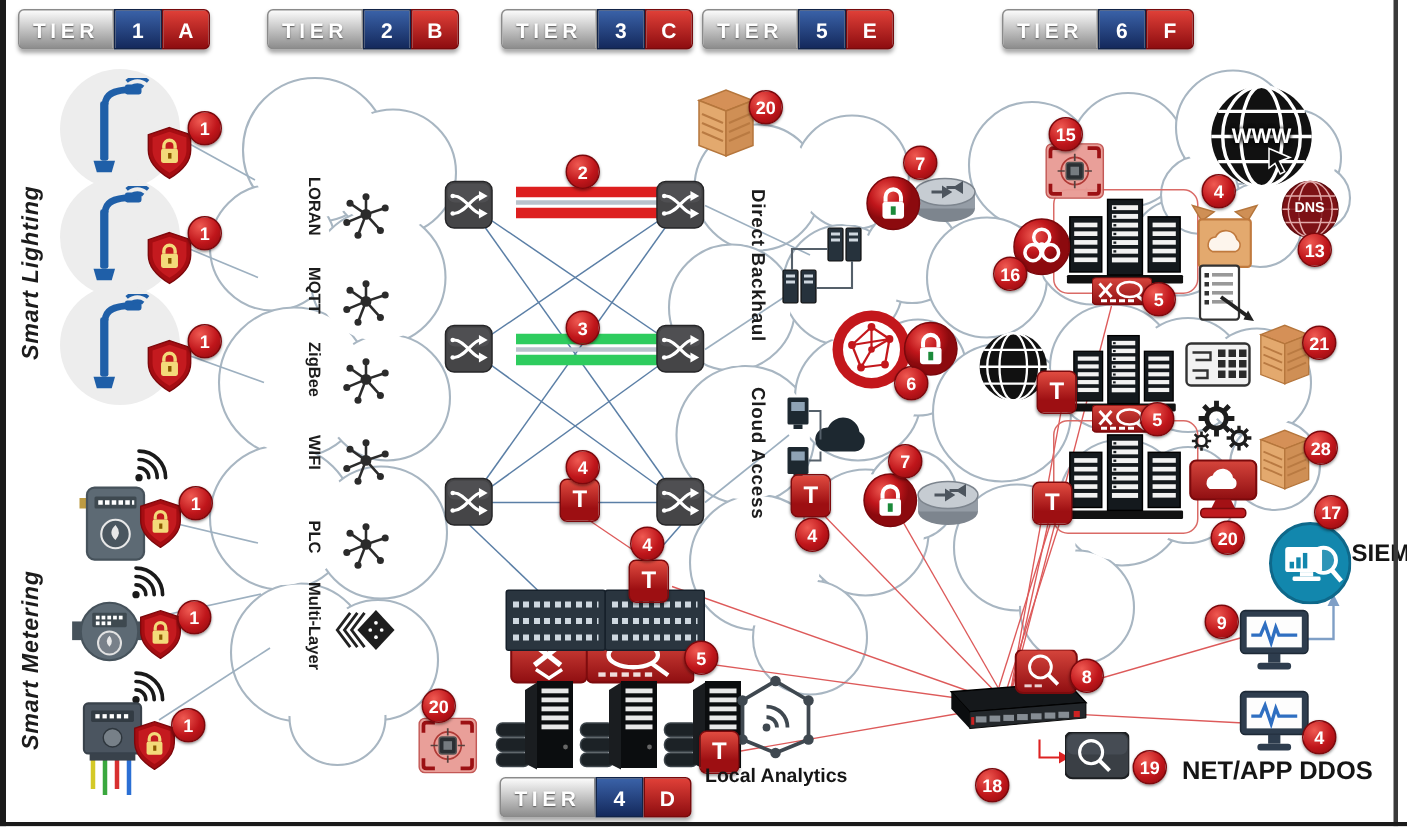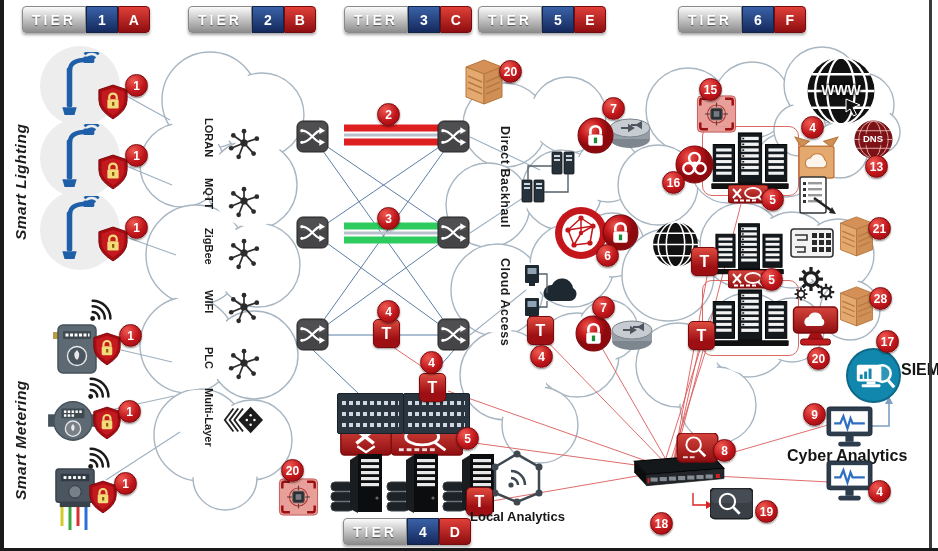--- a/index.html
+++ b/index.html
@@ -10,21 +10,21 @@
   .icon{position:absolute;z-index:10;}
   .badge{position:absolute;width:21px;height:21px;border-radius:50%;z-index:32;
          background:radial-gradient(circle at 35% 28%,#ef5a52,#c0161b 55%,#8c0a0e);
          color:#fff;font-weight:bold;font-size:12px;display:flex;align-items:center;
          justify-content:center;box-shadow:0 1px 2px rgba(0,0,0,.45);border:1px solid #7b080c;}
   .tbox{position:absolute;width:25px;height:27px;z-index:28;border-radius:5px;
         background:linear-gradient(#e04b40,#9d0f12 70%);border:1.5px solid #7c0a0d;
         color:#fff;font-weight:bold;font-size:16px;display:flex;align-items:center;justify-content:center;
         box-shadow:0 1px 2px rgba(0,0,0,.4);}
   .tier-chip{position:absolute;display:flex;height:27px;z-index:40;font-weight:bold;font-size:14px;
-             box-shadow:0 2px 3px rgba(0,0,0,.35);border-radius:4px;margin-left:10px;}
+             box-shadow:0 2px 3px rgba(0,0,0,.35);border-radius:4px;}
   .tier-word{background:linear-gradient(#fbfbfb,#8d8d8d);color:#fff;text-shadow:0 1px 1px #555;
              padding:0 9px;display:flex;align-items:center;letter-spacing:3px;
              border:1px solid #8a8a8a;border-radius:4px 0 0 4px;}
   .tier-num{background:linear-gradient(#3a62a8,#14295c);color:#fff;width:30px;display:flex;
             align-items:center;justify-content:center;border:1px solid #122448;}
   .tier-letter{background:linear-gradient(#e04038,#8e0d10);color:#fff;width:30px;display:flex;
                align-items:center;justify-content:center;border:1px solid #770a0c;border-radius:0 4px 4px 0;}
   .vtext{position:absolute;writing-mode:vertical-rl;z-index:12;color:#1c1c1c;}
   .vtext.up{transform:rotate(180deg);}
   .zone-label{font-style:italic;font-weight:bold;font-size:15.5px;letter-spacing:.5px;}
@@ -1026,25 +1026,25 @@
 
 <div class="badge" style="left: 876px;top:330px">17</div>
 <svg class="icon" style="left:846px;top:348px" width="55" height="55">
       <use href="#sym-siem"></use>
     </svg>
 <div class="syslabel" style="left:901px;top:361px;font-size:16px">SIEM</div>
 <div class="badge" style="left:803px;top:403px">9</div>
 <svg class="icon" style="left:825px;top:405px" width="49" height="45">
       <use href="#sym-monitor"></use>
     </svg>
-<div class="syslabel" style="left:787px;top:447px;font-size:16px">Cyber Analytics</div>
 <svg class="icon" style="left:825px;top:459px" width="49" height="45">
       <use href="#sym-monitor"></use>
     </svg>
 <div class="badge" style="left:868px;top:480px">4</div>
+<div class="syslabel" style="left:788px;top:504px;font-size:17px">NET/APP DDOS</div>
 
 <svg class="icon" style="left:676px;top:433px;z-index:16" width="43" height="31">
       <use href="#sym-mag-red"></use>
     </svg>
 <div class="badge" style="left:713px;top:439px">8</div>
 <svg class="icon" style="left:624px;top:453px" width="102" height="43">
       <use href="#sym-switch1u"></use>
     </svg>
 <div class="badge" style="left:650px;top:512px">18</div>
 <svg class="icon" style="left:710px;top:488px;z-index:16" width="43" height="33">

